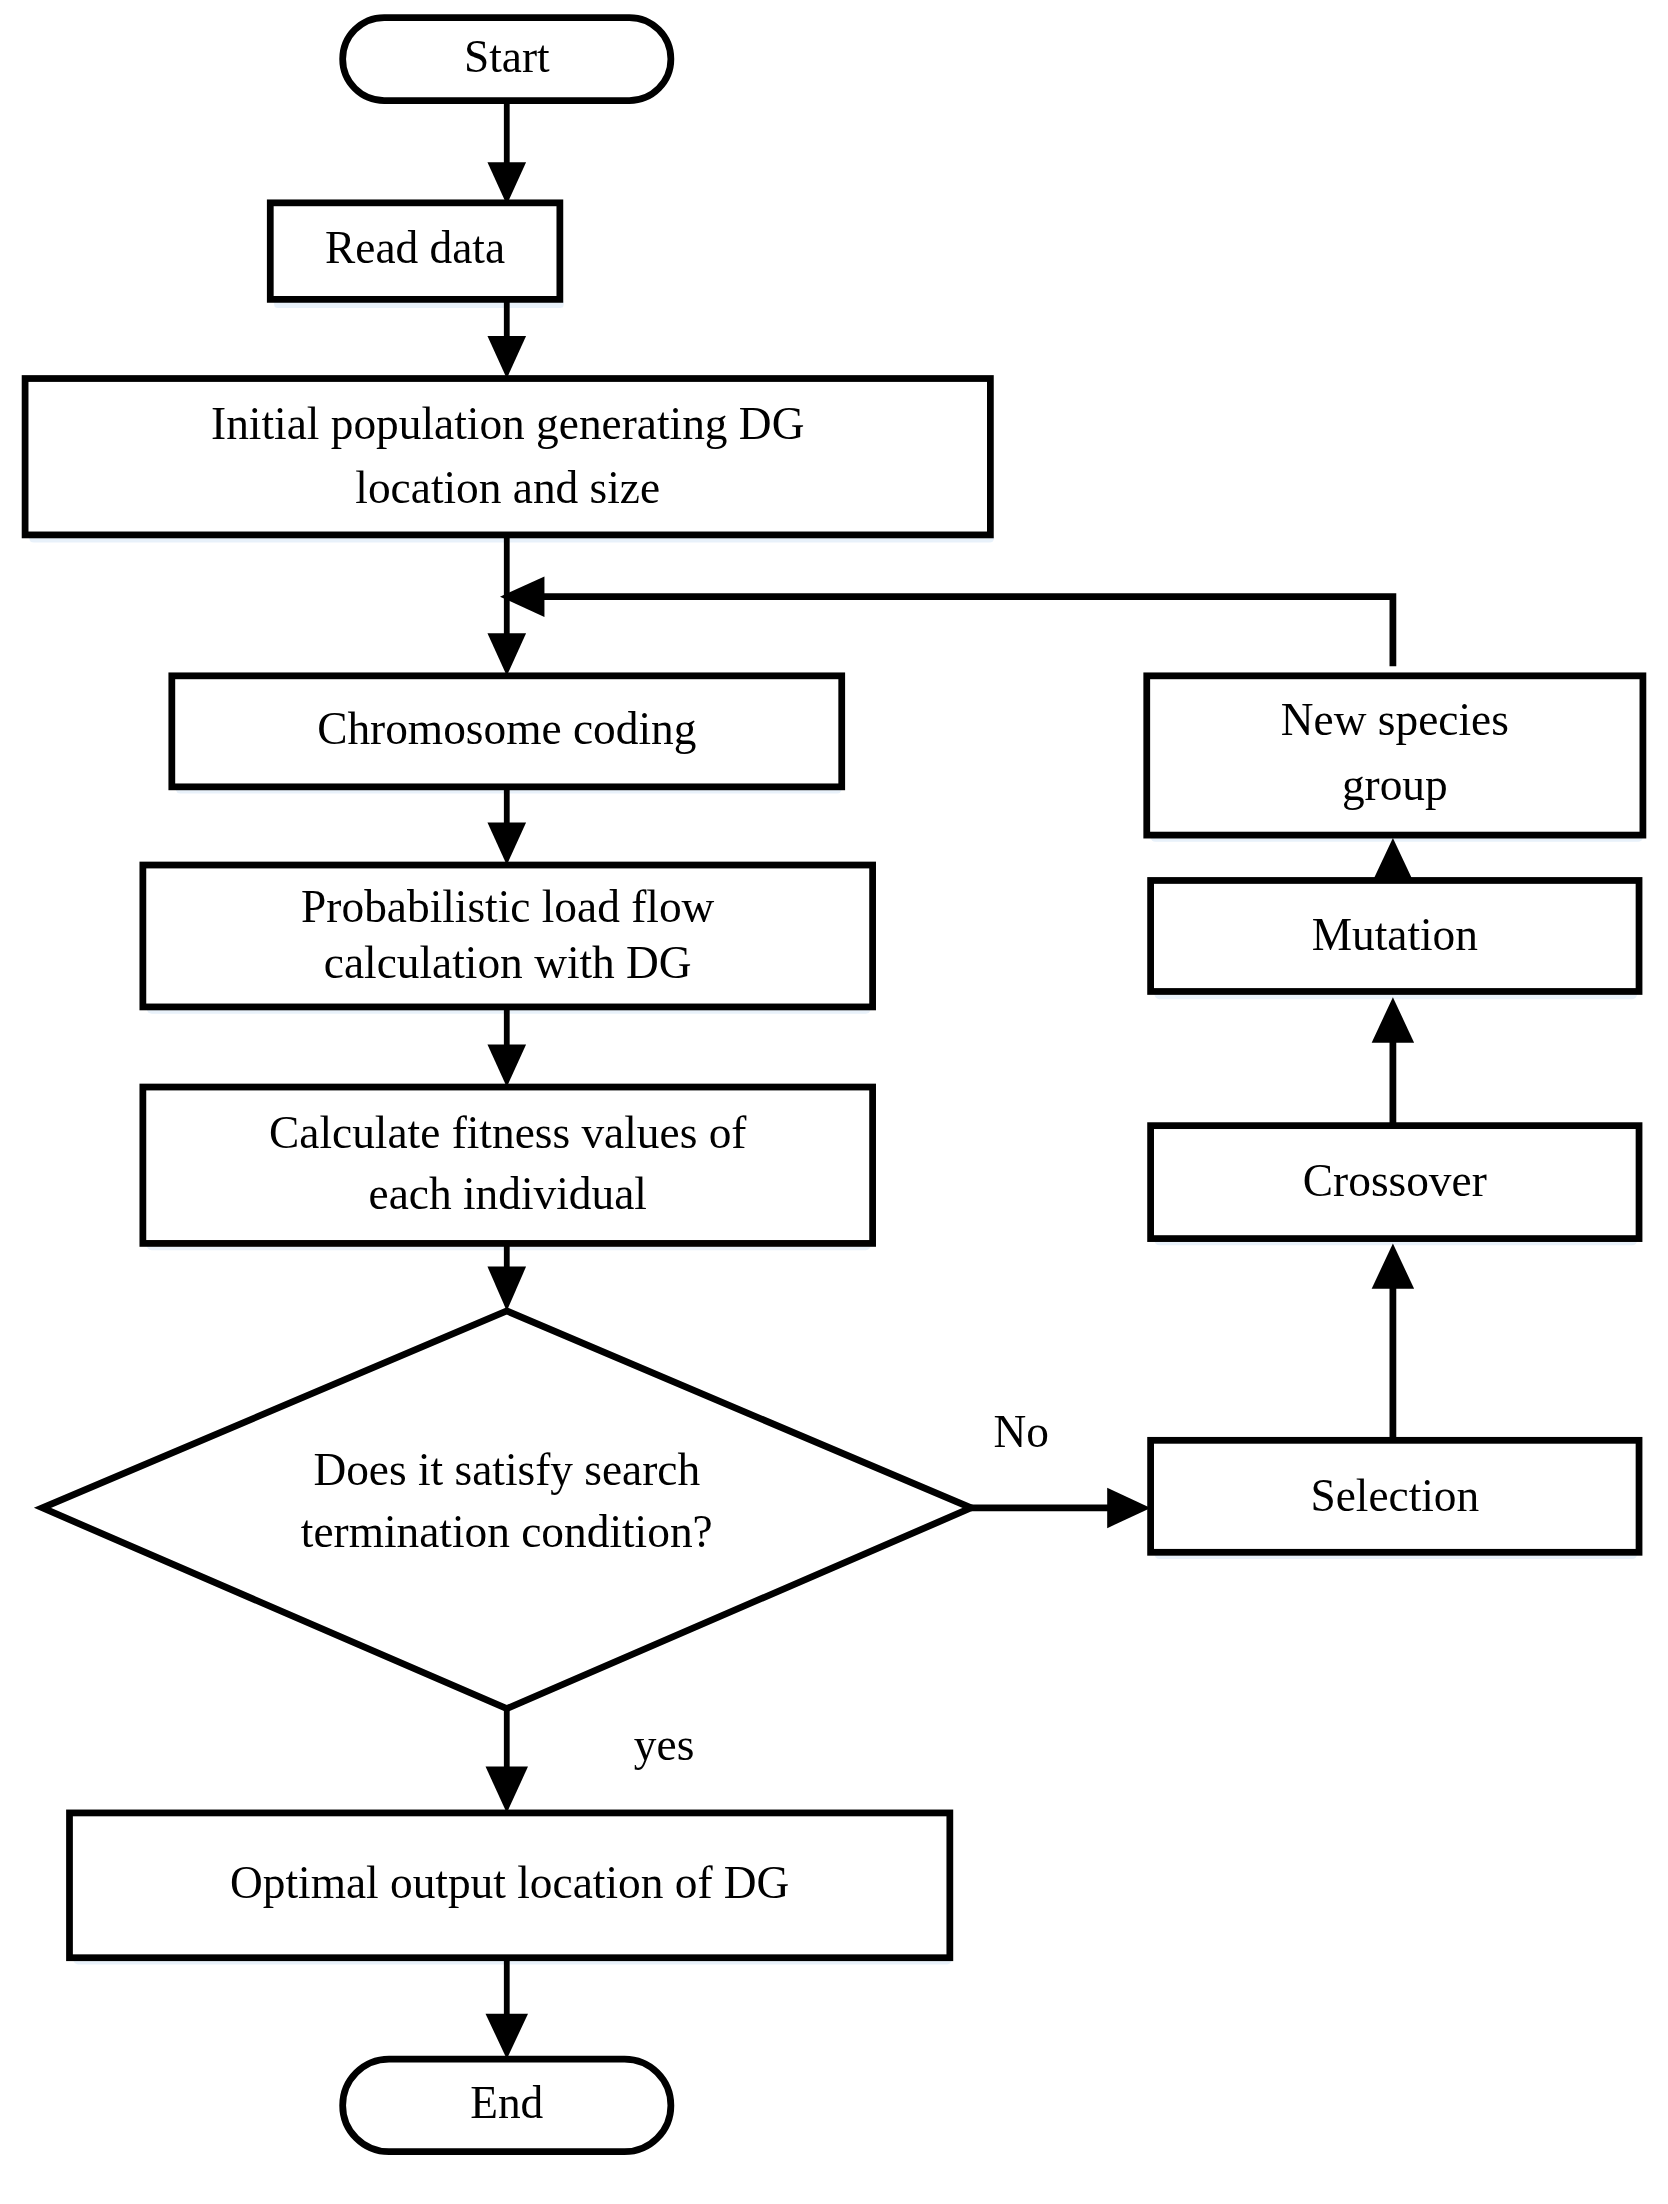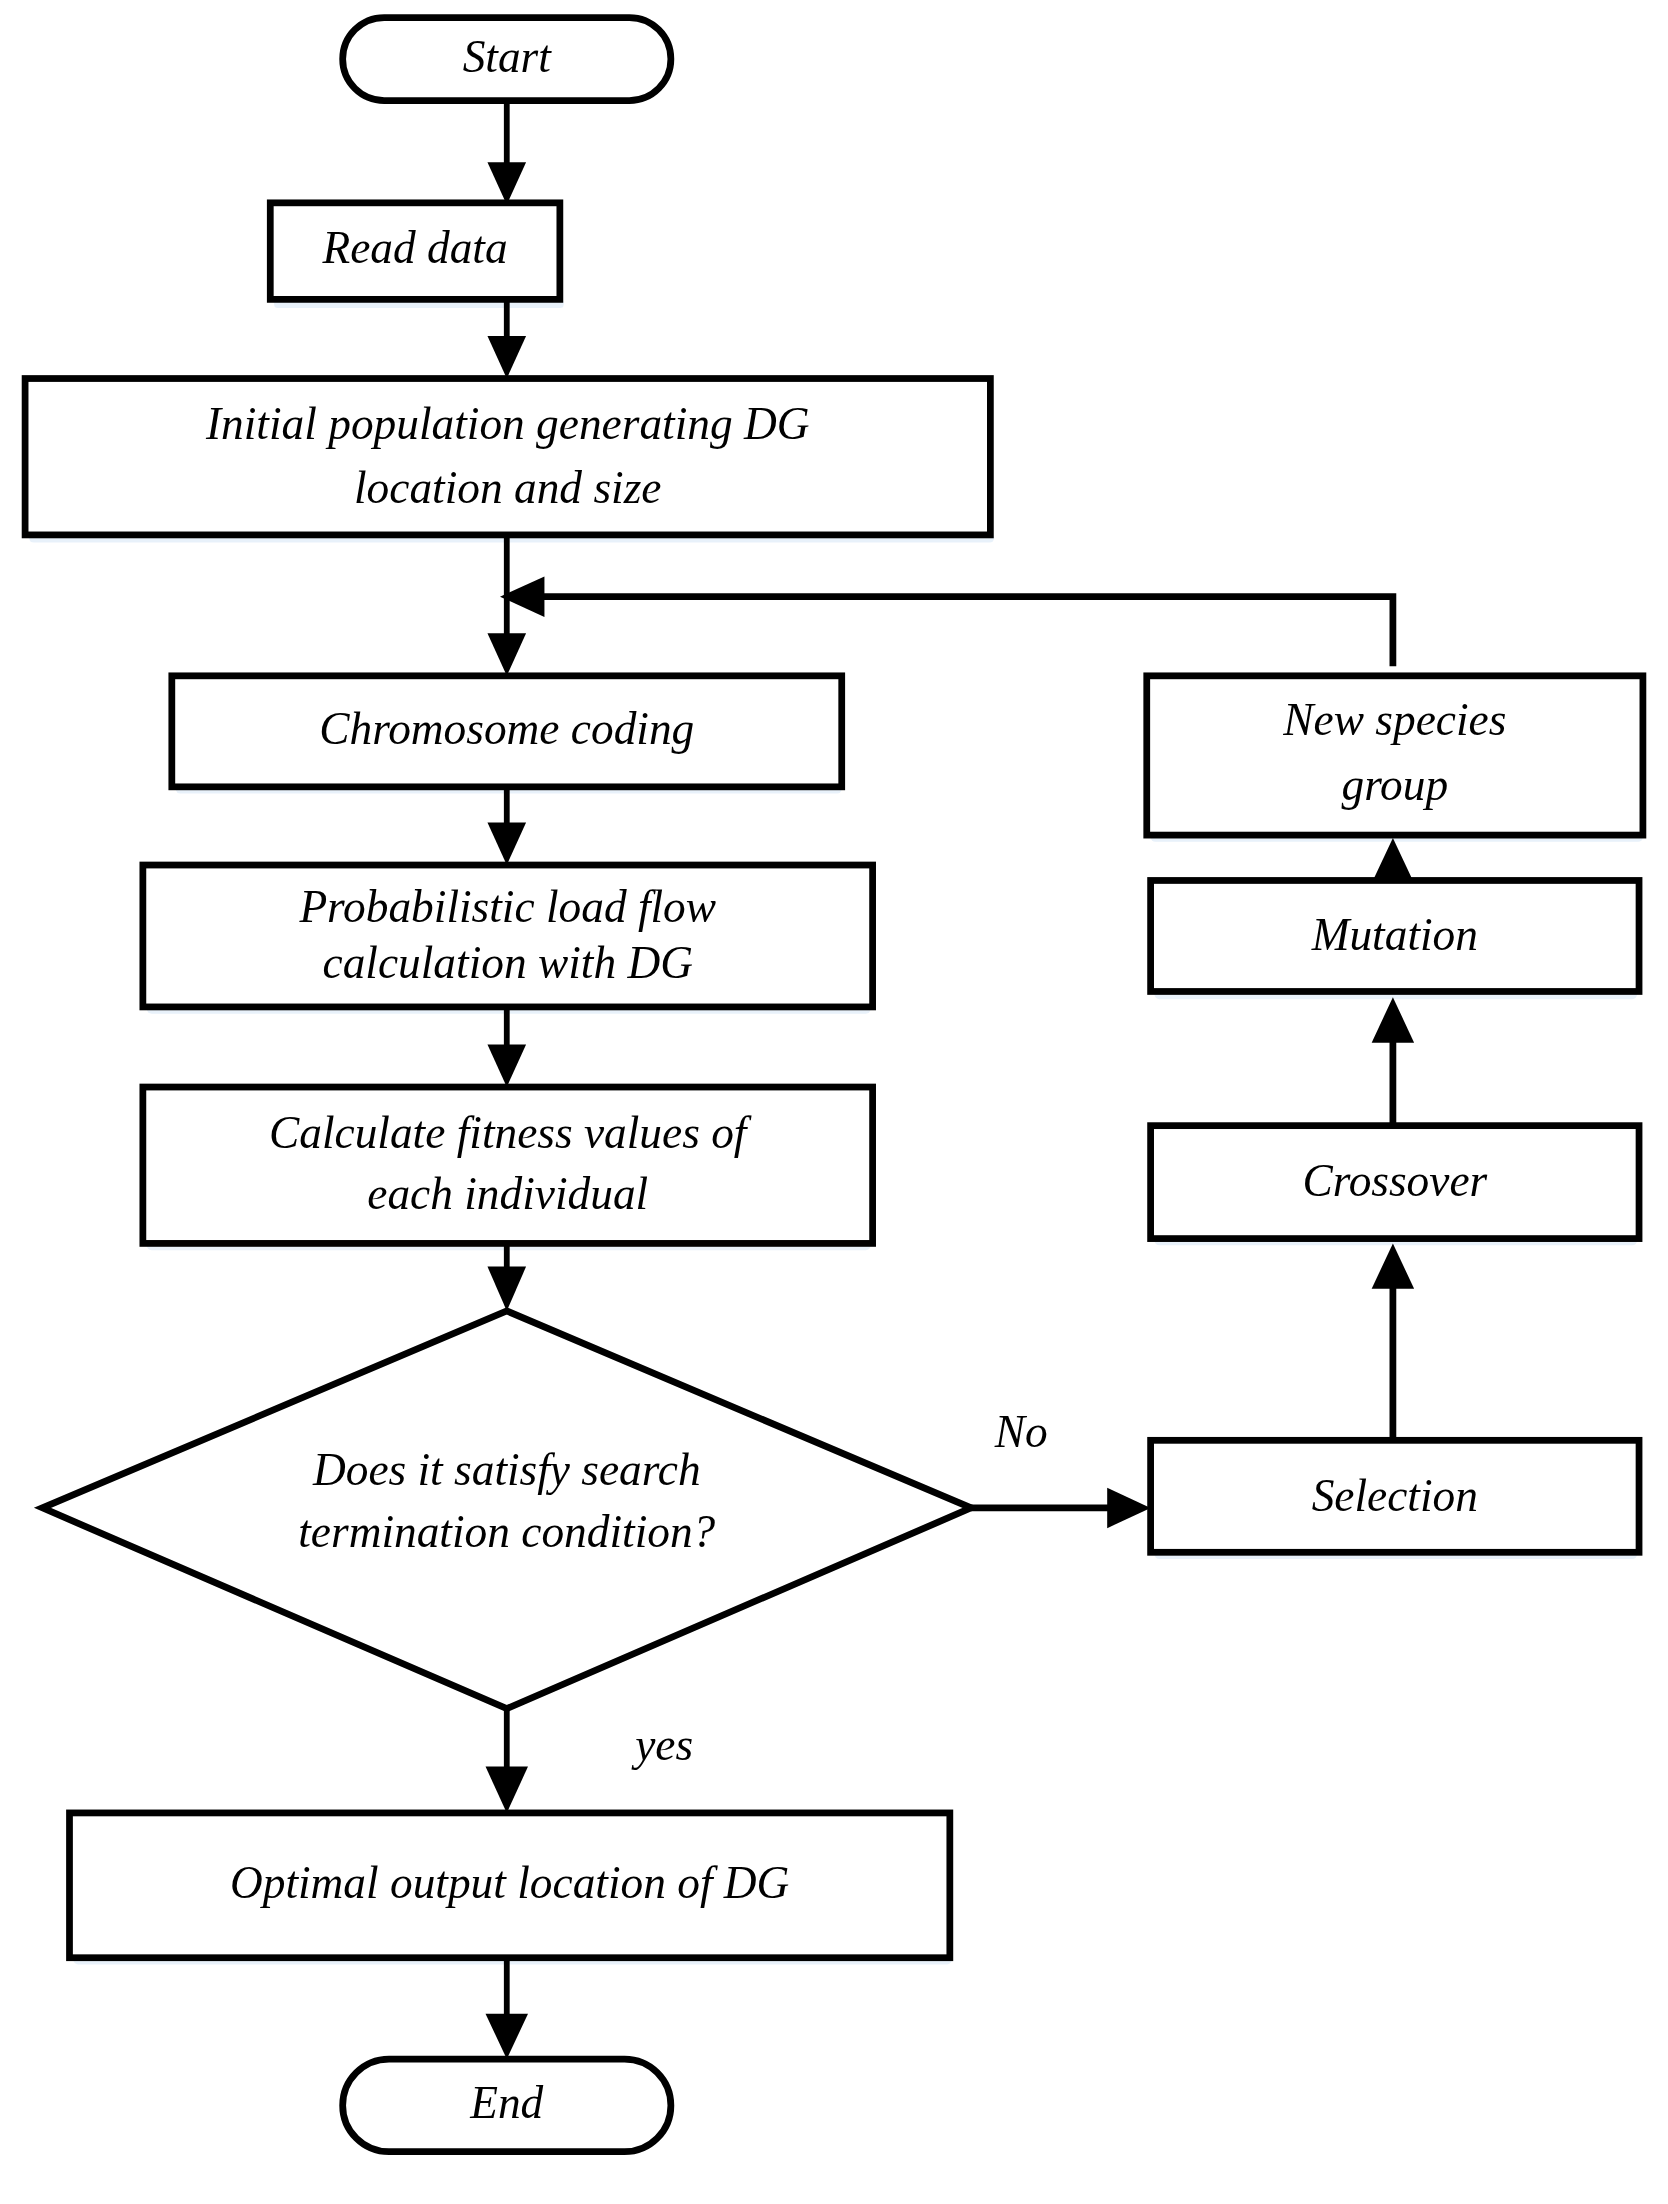--- a/index.html
+++ b/index.html
@@ -11,21 +11,20 @@
     width: 1668px;
     height: 2204px;
     font-family: "Liberation Serif", "DejaVu Serif", serif;
     overflow: hidden;
   }
   #flowchart-root {
     position: relative;
     width: 1668px;
     height: 2204px;
     background: #ffffff;
-    font-style: italic;
   }
   svg#flow-svg {
     display: block;
     width: 1668px;
     height: 2204px;
   }
   .node-shape {
     fill: #ffffff;
     stroke: #000000;
     stroke-width: 7;

